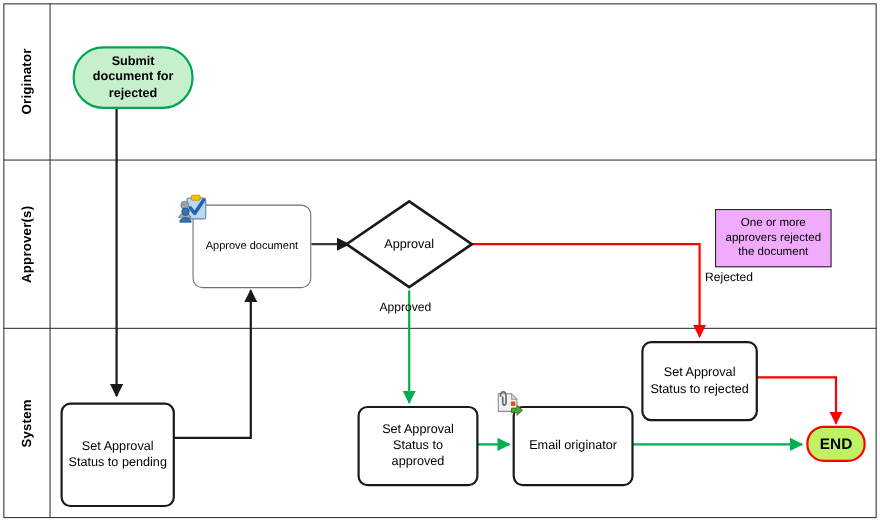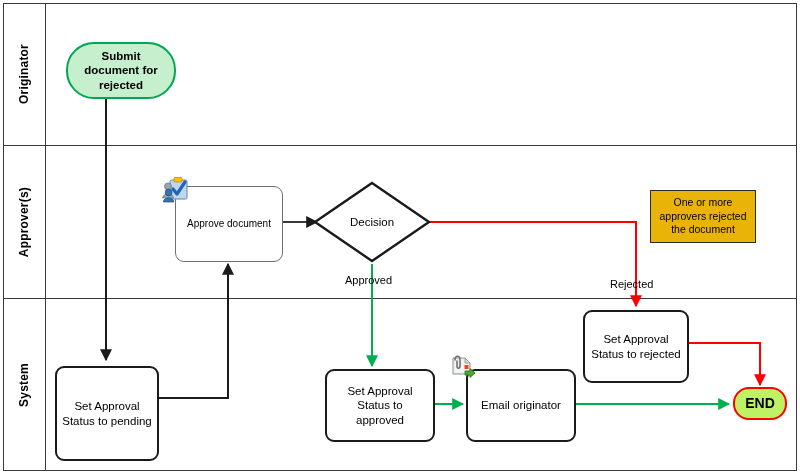--- a/index.html
+++ b/index.html
@@ -114,21 +114,21 @@
     z-index: 2;
     width: 100%;
     text-align: center;
     font-size: 11.5px;
   }
 
   
   .note {
     position: absolute;
     box-sizing: border-box;
-    background: #eab308;
+    background: #f0abfc;
     border: 1px solid #2b2b2b;
     font-size: 10.5px;
     color: #000000;
     line-height: 1.32;
     text-align: center;
     display: flex;
     align-items: center;
     justify-content: center;
     padding: 2px 4px;
   }
@@ -222,21 +222,21 @@
       <path d="M2.5 22 C2.5 16.8 13.5 16.8 13.5 22 Z" fill="#9aa3ab" stroke="#6f777e" stroke-width="0.7"></path>
       <circle cx="8.6" cy="16.5" r="3.4" fill="#2e75b6" stroke="#1f4e79" stroke-width="0.7"></circle>
       <path d="M3.4 26 C3.4 20.6 13.8 20.6 13.8 26 Z" fill="#2e75b6" stroke="#1f4e79" stroke-width="0.7"></path>
     </svg>
   </div>
 
   <div class="node node-decision" style="left:312px;top:180px;">
     <svg class="diamond-shape" width="120" height="84" viewBox="0 0 120 84">
       <polygon points="60,3 117,42 60,81 3,42" fill="#ffffff" stroke="#1a1a1a" stroke-width="2.4"></polygon>
     </svg>
-    <div class="diamond-text">Decision</div>
+    <div class="diamond-text">Approval</div>
   </div>
 
   <div class="node node-process" style="left:55px;top:366px;width:104px;height:95px;">Set Approval Status to pending</div>
 
   <div class="node node-process" style="left:325px;top:369px;width:110px;height:73px;">Set Approval Status to approved</div>
 
   <div class="node node-process" style="left:583px;top:310px;width:106px;height:73px;">Set Approval Status to rejected</div>
 
   <div class="node node-process" style="left:466px;top:369px;width:110px;height:73px;">Email originator</div>
 
@@ -250,15 +250,15 @@
     </svg>
   </div>
 
   <div class="node node-end" style="left:733px;top:387px;width:54px;height:33px;">END</div>
 
 
   <div class="note" style="left:650px;top:190px;width:106px;height:53px;">One or more approvers rejected the document</div>
 
   <div class="edge-label" style="left:345px;top:274px;">Approved</div>
 
-  <div class="edge-label" style="left:610px;top:246px;margin-top:32px;">Rejected</div>
+  <div class="edge-label" style="left:641px;top:246px;">Rejected</div>
 
 </div>
 
 </body></html>

